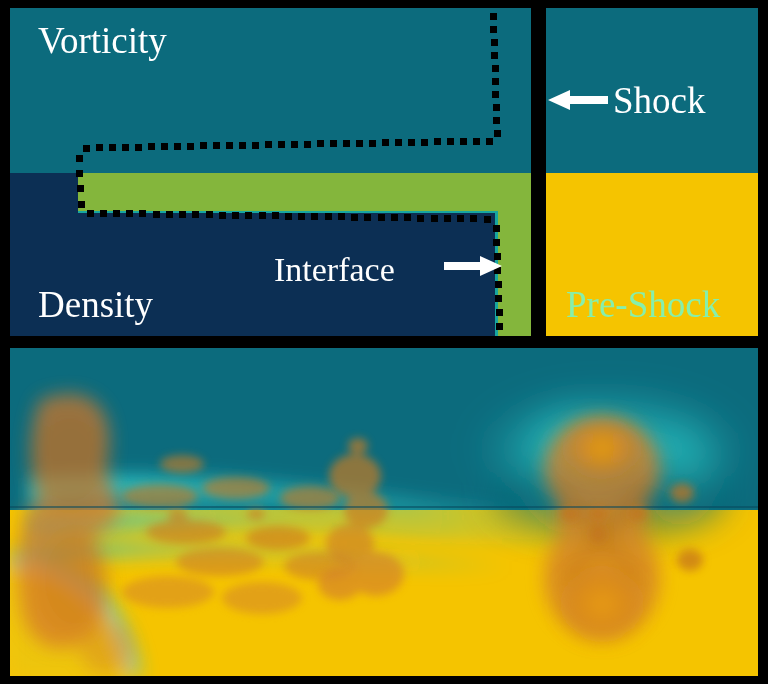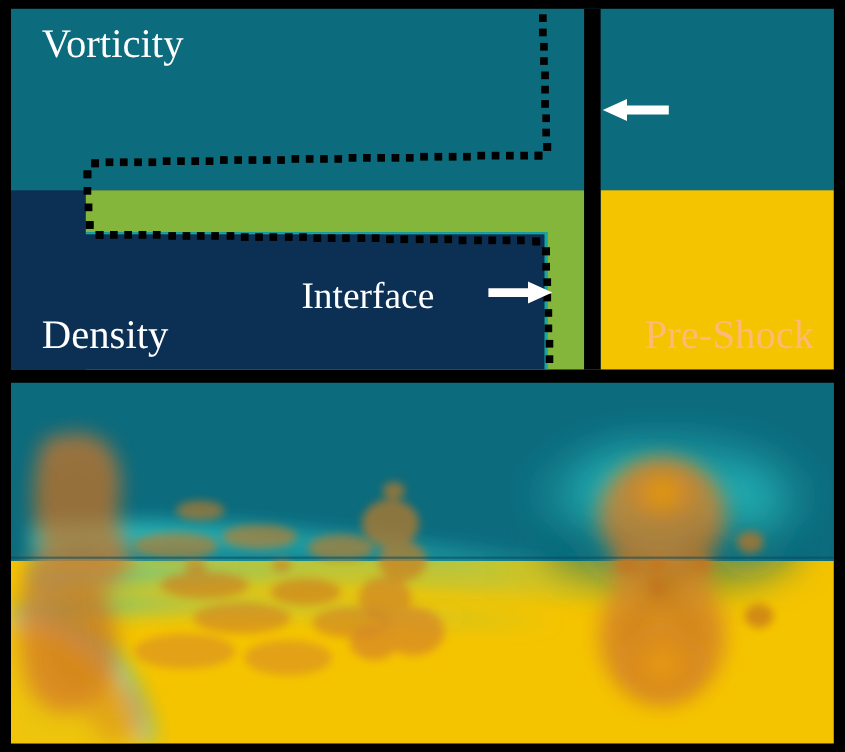--- a/index.html
+++ b/index.html
@@ -112,21 +112,21 @@
   .label {
     position: absolute;
     white-space: nowrap;
     line-height: 1;
   }
   .label-white { color: #ffffff; }
 
   #lbl-vorticity { left: 28px; top: 14px;  font-size: 37px; }
   #lbl-density   { left: 28px; top: 278px; font-size: 37px; }
   #lbl-shock     { left: 603px; top: 74px; font-size: 37px; }
-  #lbl-preshock  { left: 576px; top: 278px; font-size: 37px; color:#fdba74; }
+  #lbl-preshock  { left: 556px; top: 278px; font-size: 37px; color:#86efac; }
   #lbl-interface { left: 264px; top: 245px; font-size: 34px; }
 
   .arrow-svg { position: absolute; overflow: visible; }
 </style>
 </head>
 <body>
 
 <div id="figure">
 
   <div id="top-panel">
@@ -236,20 +236,21 @@
         <div class="dot" style="left: 484.5px; top: 272.5px;"></div>
         <div class="dot" style="left: 485px; top: 286.5px;"></div>
         <div class="dot" style="left: 485.5px; top: 300.5px;"></div>
         <div class="dot" style="left: 486px; top: 314.5px;"></div>
       </div>
 
     <div class="label label-white" id="lbl-density">Density</div>
 
     <div class="label label-white" id="lbl-vorticity">Vorticity</div>
 
+    <div class="label label-white" id="lbl-shock">Shock</div>
 
     <svg class="arrow-svg" style="left:538px; top:80px;" width="62" height="24">
       <polygon points="0,12 22,2 22,8 60,8 60,16 22,16 22,22" fill="#ffffff"></polygon>
     </svg>
 
     <div class="label label-white" id="lbl-preshock">Pre-Shock</div>
 
     <div class="label label-white" id="lbl-interface">Interface</div>
 
     <svg class="arrow-svg" style="left:434px; top:246px;" width="58" height="24">

